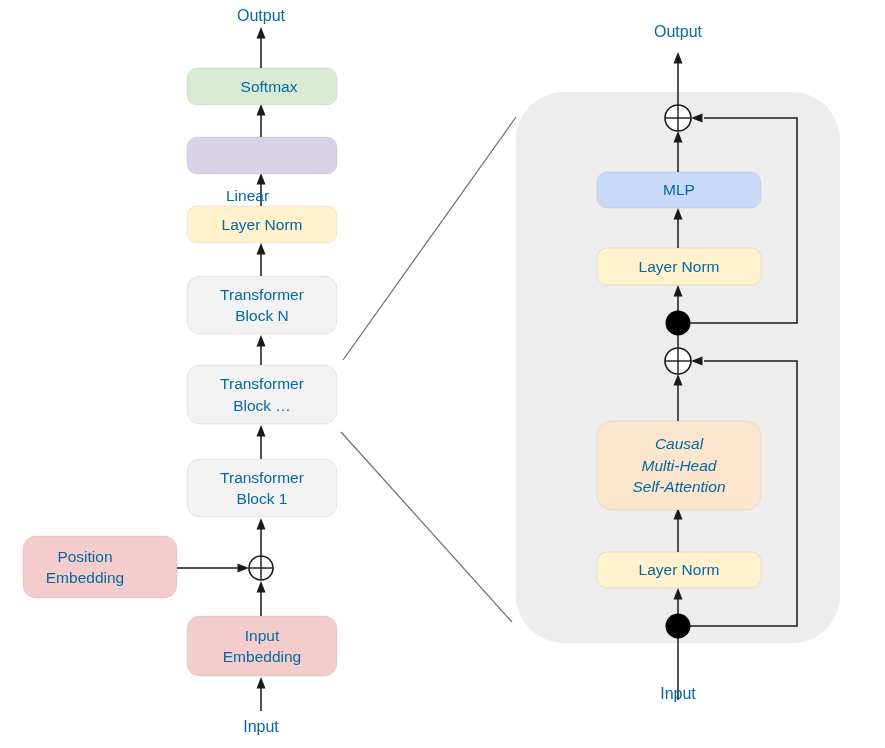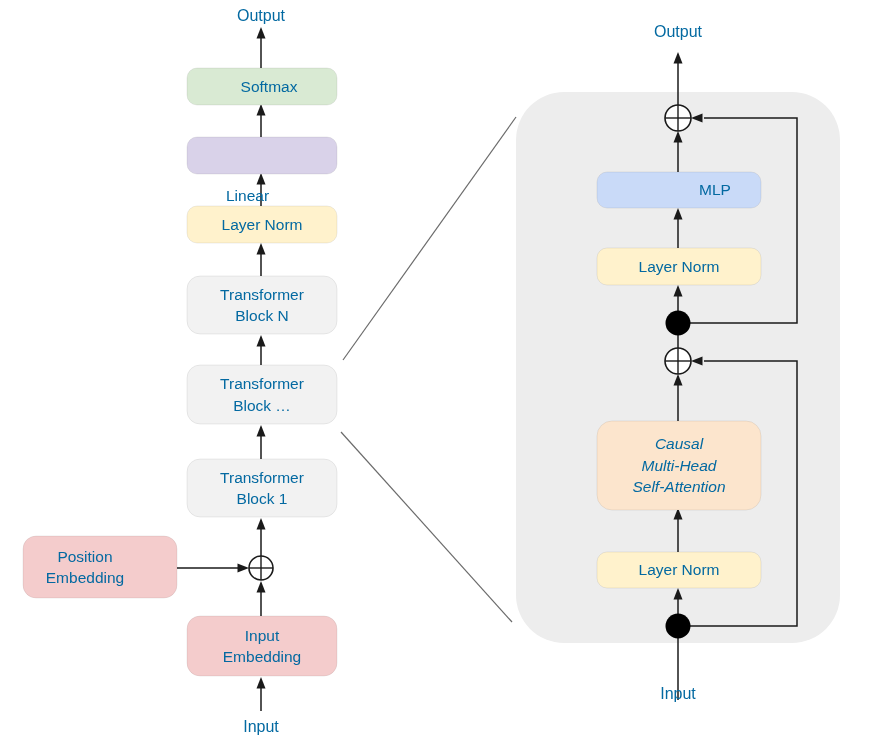--- a/index.html
+++ b/index.html
@@ -184,21 +184,21 @@
 Block …</div>
   <div class="lbl" style="left:187px; top:459px; width:150px; height:58px;">Transformer
 Block 1</div>
   <div class="lbl" style="left:23px;  top:536px; width:124px; height:62px;">Position
 Embedding</div>
   <div class="lbl" style="left:187px; top:616px; width:150px; height:60px;">Input
 Embedding</div>
   <div class="lbl io" style="left:186px; top:715px; width:150px; height:24px;">Input</div>
 
   <div class="lbl io" style="left:603px; top:20px;  width:150px; height:24px;">Output</div>
-  <div class="lbl" style="left:597px; top:172px; width:164px; height:36px;margin-left:36px;">MLP</div>
+  <div class="lbl" style="left:597px; top:172px; width:164px; height:36px;">MLP</div>
   <div class="lbl" style="left:597px; top:248px; width:164px; height:37px;">Layer Norm</div>
   <div class="lbl" style="left:597px; top:421px; width:164px; height:89px;font-style:italic;">Causal
 Multi-Head
 Self-Attention</div>
   <div class="lbl" style="left:597px; top:552px; width:164px; height:36px;">Layer Norm</div>
   <div class="lbl io" style="left:603px; top:682px; width:150px; height:24px;">Input</div>
 
 </div>
 
 </body></html>

